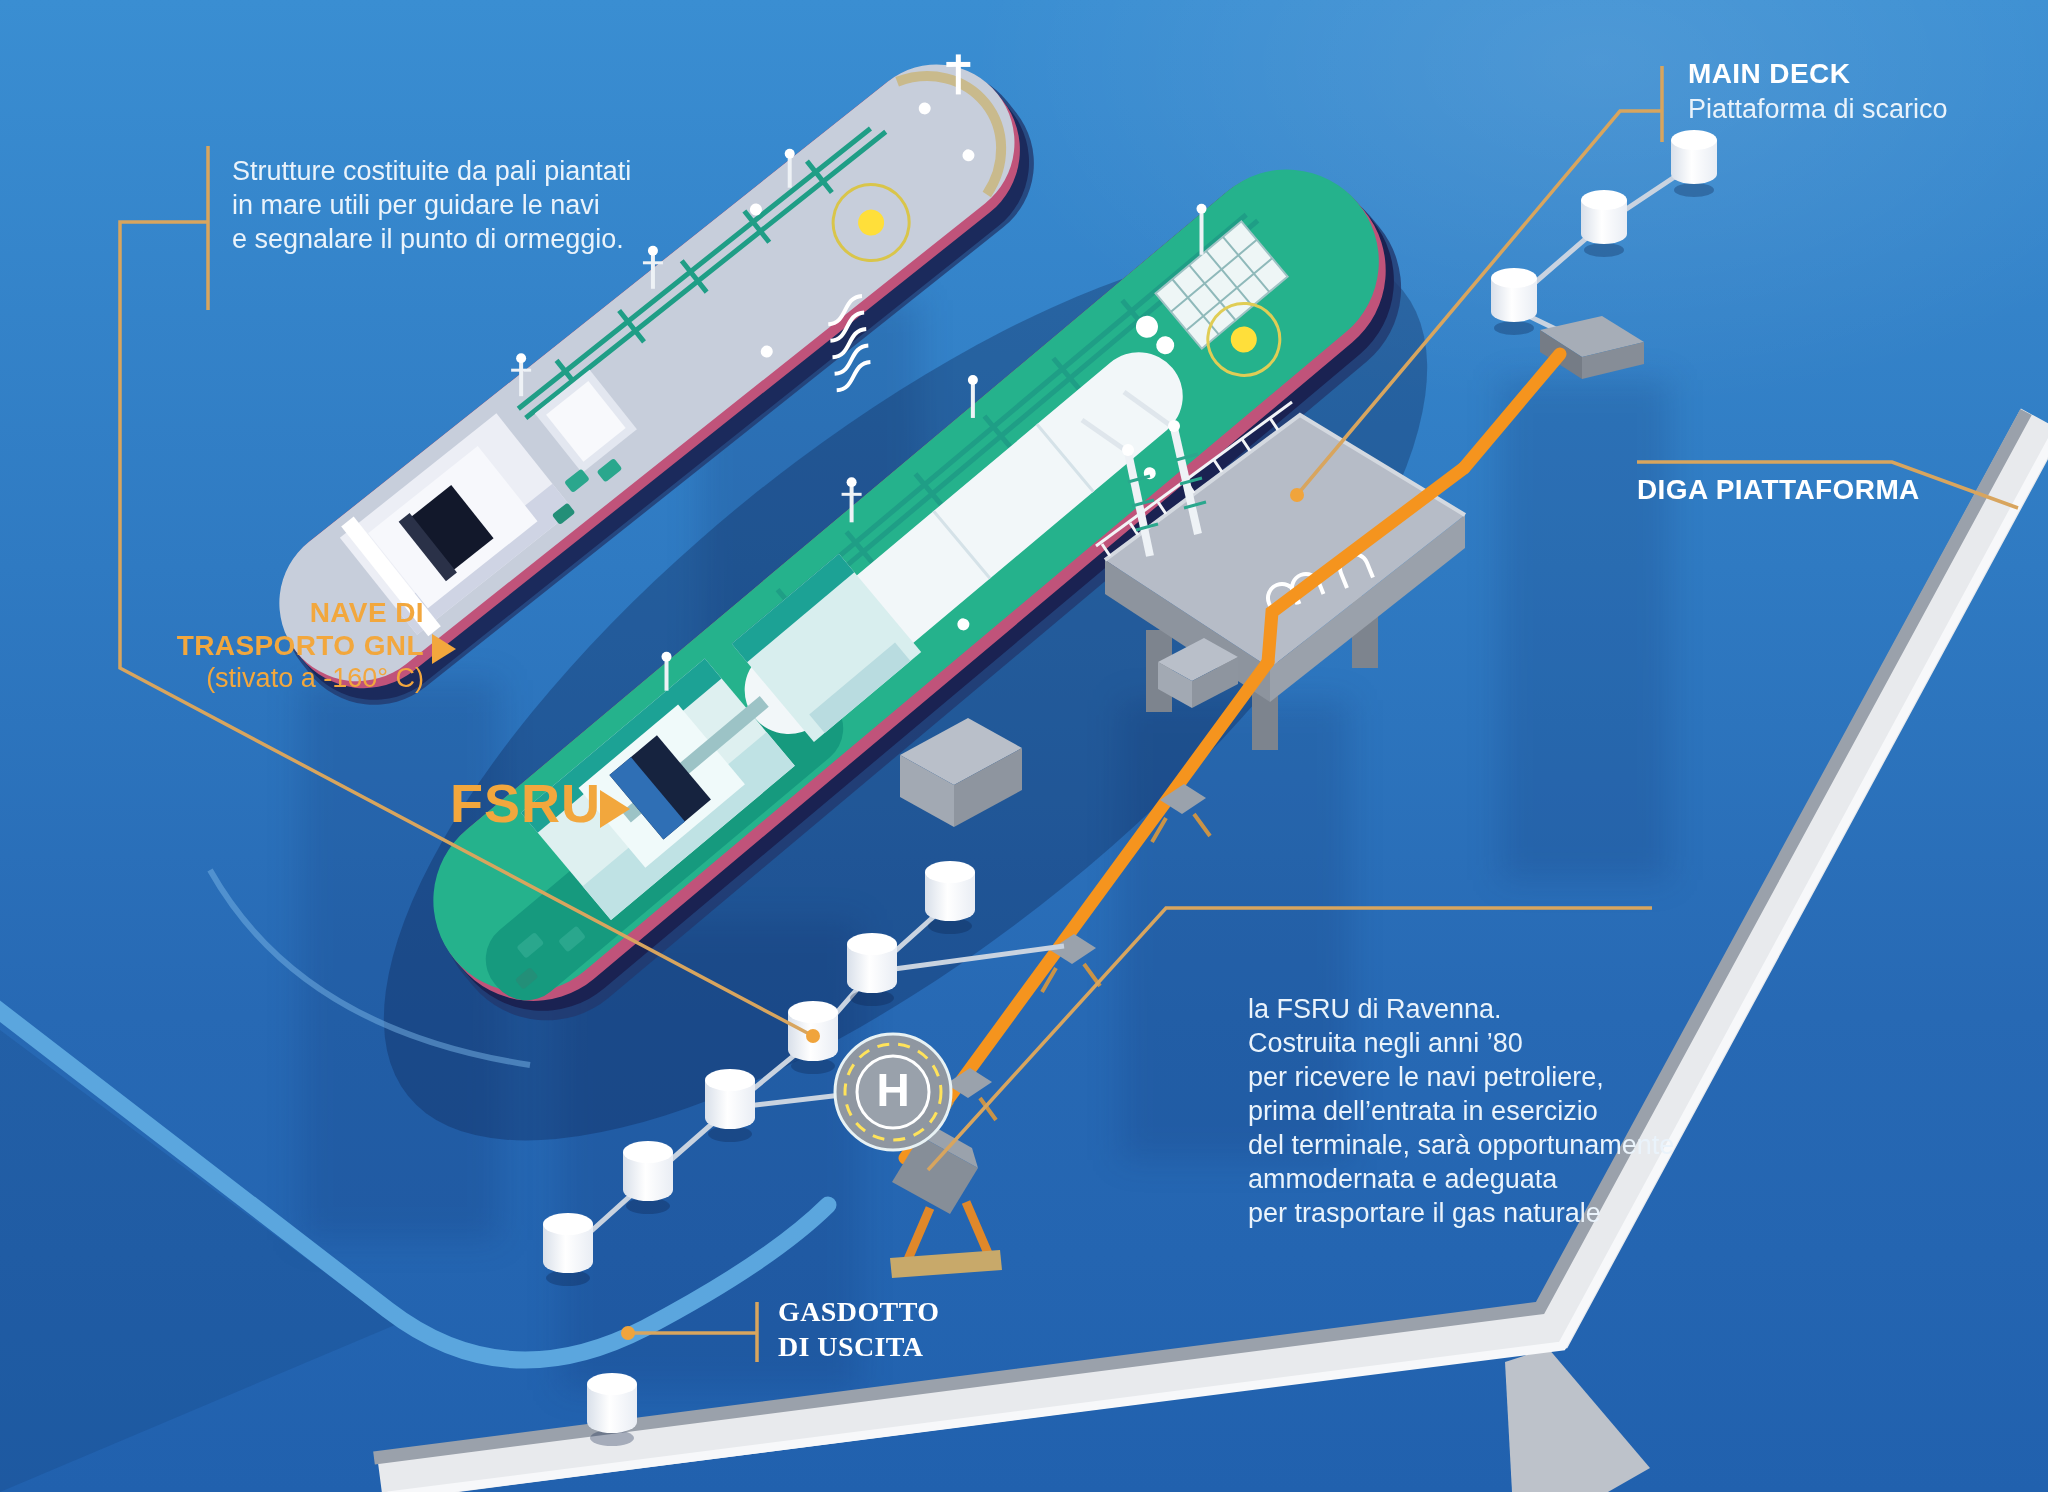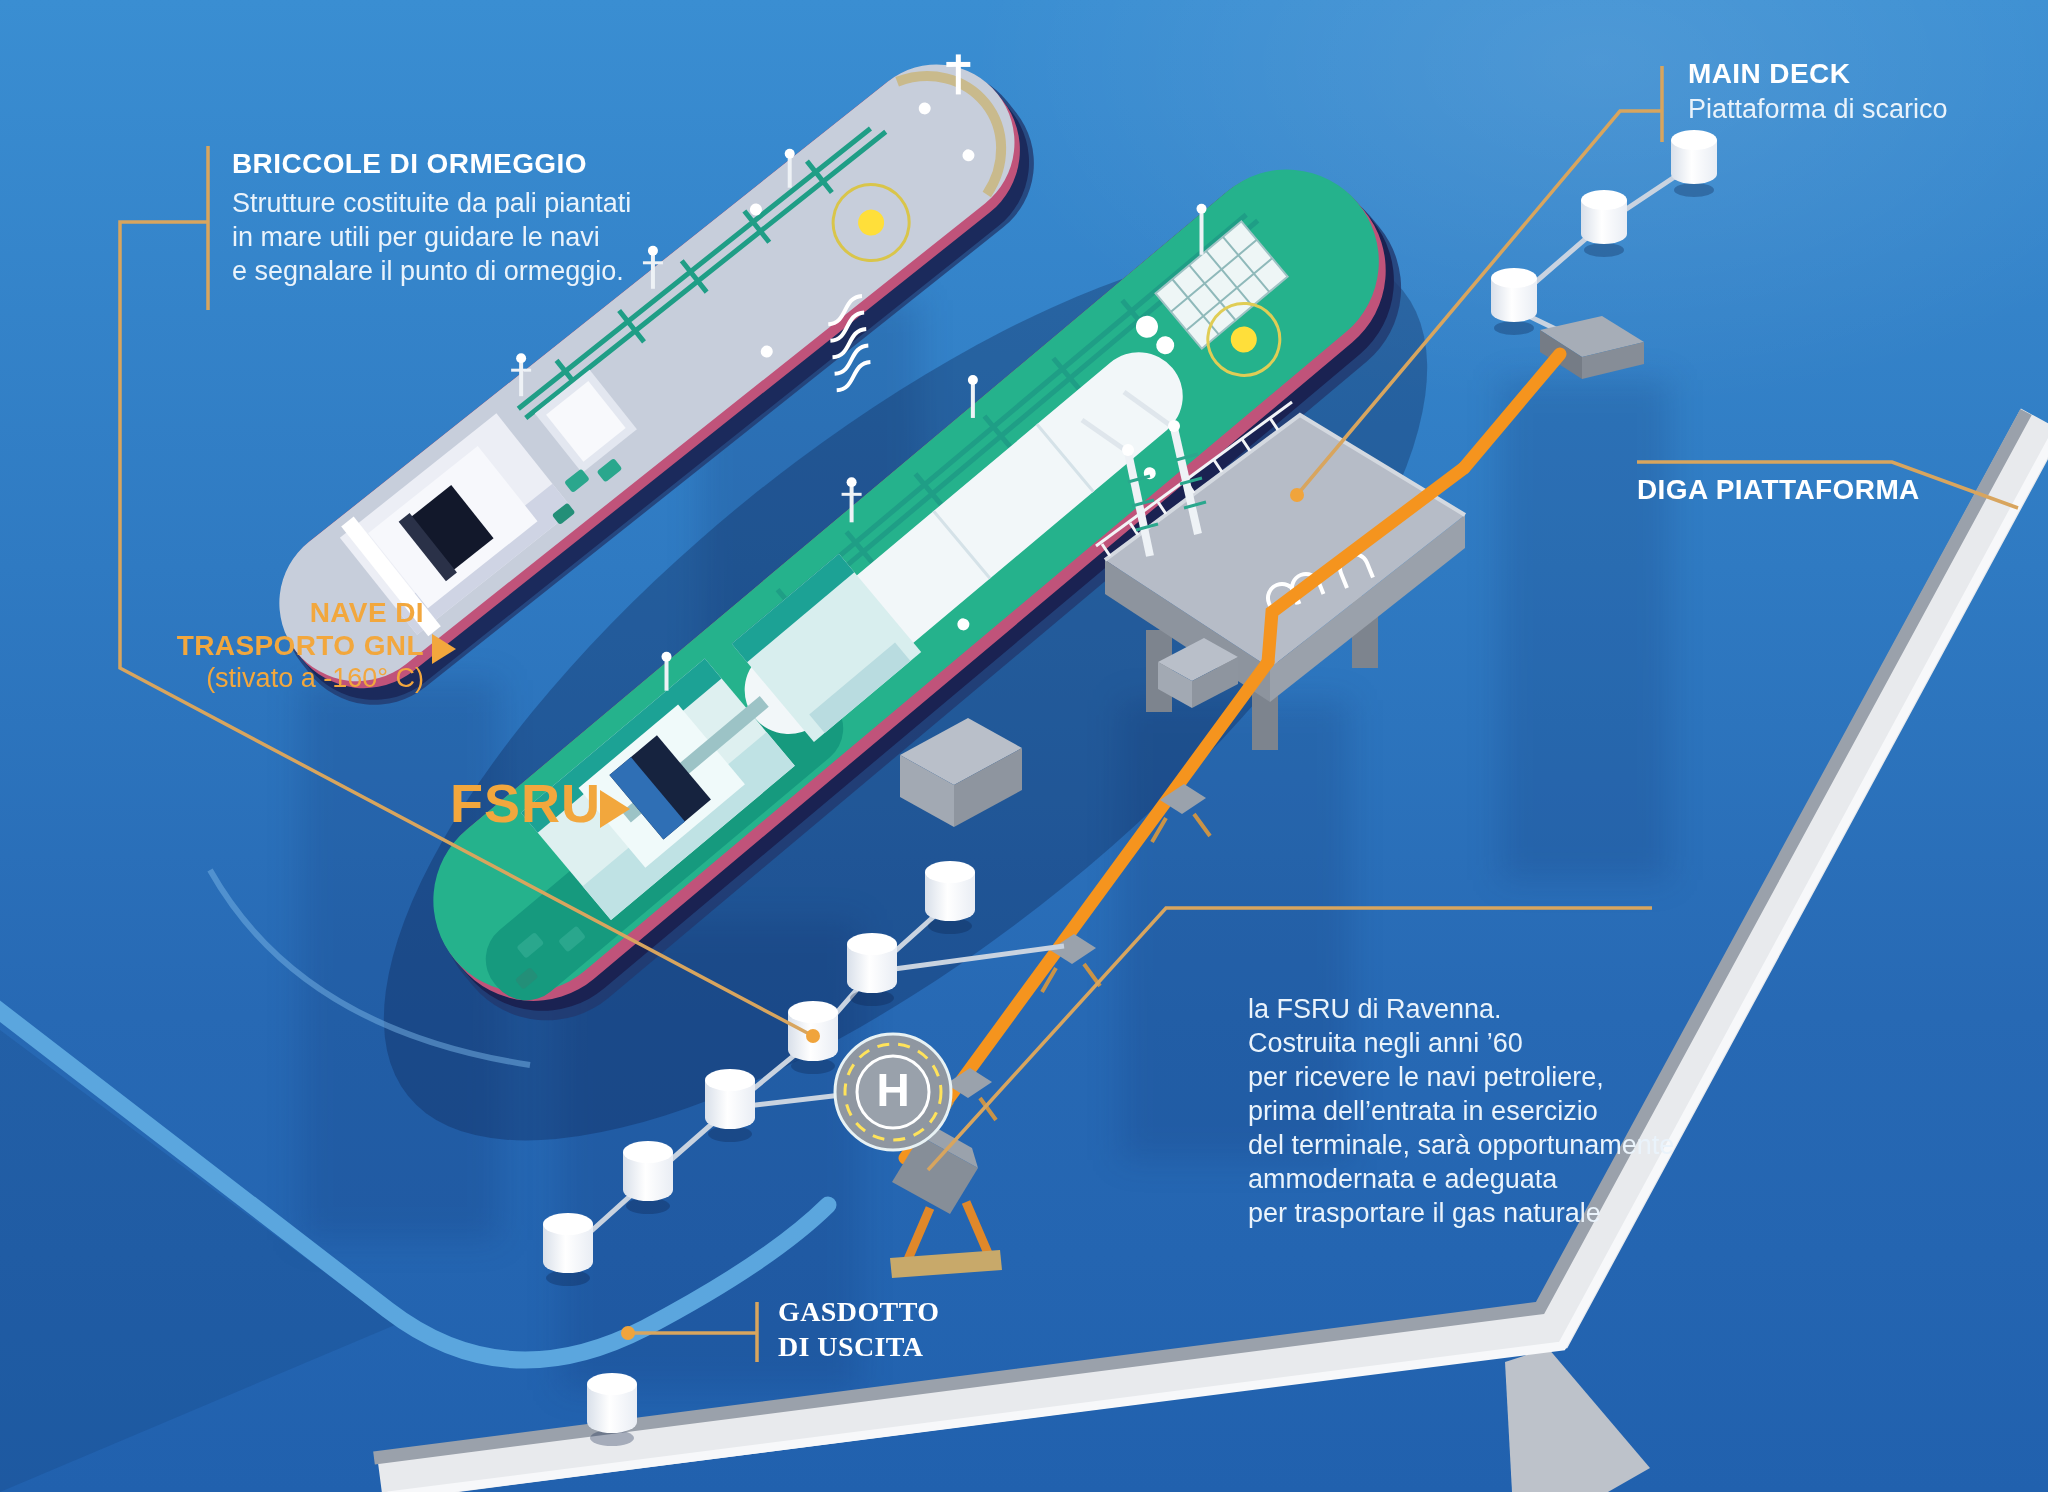--- a/index.html
+++ b/index.html
@@ -327,21 +327,20 @@
     </g>
     <circle cx="813" cy="1036" r="7" fill="#f0a43c"></circle>
     <circle cx="1297" cy="495" r="7" fill="#f0a43c"></circle>
     <circle cx="628" cy="1333" r="7" fill="#f0a43c"></circle>
 
     <polygon points="432,634 456,649 432,664" fill="#f2a73d"></polygon>
     <polygon points="600,790 630,809 600,828" fill="#f2a73d"></polygon>
   </svg>
 
   <div class="label" style="left:232px;top:148px;width:470px;">
-    <h3>BRICCOLE DI ORMEGGIO</h3>
     <p class="body">Strutture costituite da pali piantati
 in mare utili per guidare le navi
 e segnalare il punto di ormeggio.</p>
   </div>
 
   <div class="label" style="left:1688px;top:58px;width:400px;">
     <h3>MAIN DECK</h3>
     <p class="body" style="margin-top:2px;">Piattaforma di scarico</p>
   </div>
 
@@ -352,21 +351,21 @@
   </div>
 
   <div class="label fsru-label orange" style="left:450px;top:772px;">FSRU</div>
 
   <div class="label" style="left:1637px;top:474px;width:400px;">
     <h3>DIGA PIATTAFORMA</h3>
   </div>
 
   <div class="label" style="left:1248px;top:932px;width:440px;">
     <p class="body" style="margin-top:60px;">la FSRU di Ravenna.
-Costruita negli anni ’60
+Costruita negli anni ’80
 per ricevere le navi petroliere,
 prima dell’entrata in esercizio
 del terminale, sarà opportunamente
 ammodernata e adeguata
 per trasportare il gas naturale</p>
   </div>
 
   <div class="label gas-label" style="left:778px;top:1294px;">
     <h3>GASDOTTO
 DI USCITA</h3>

